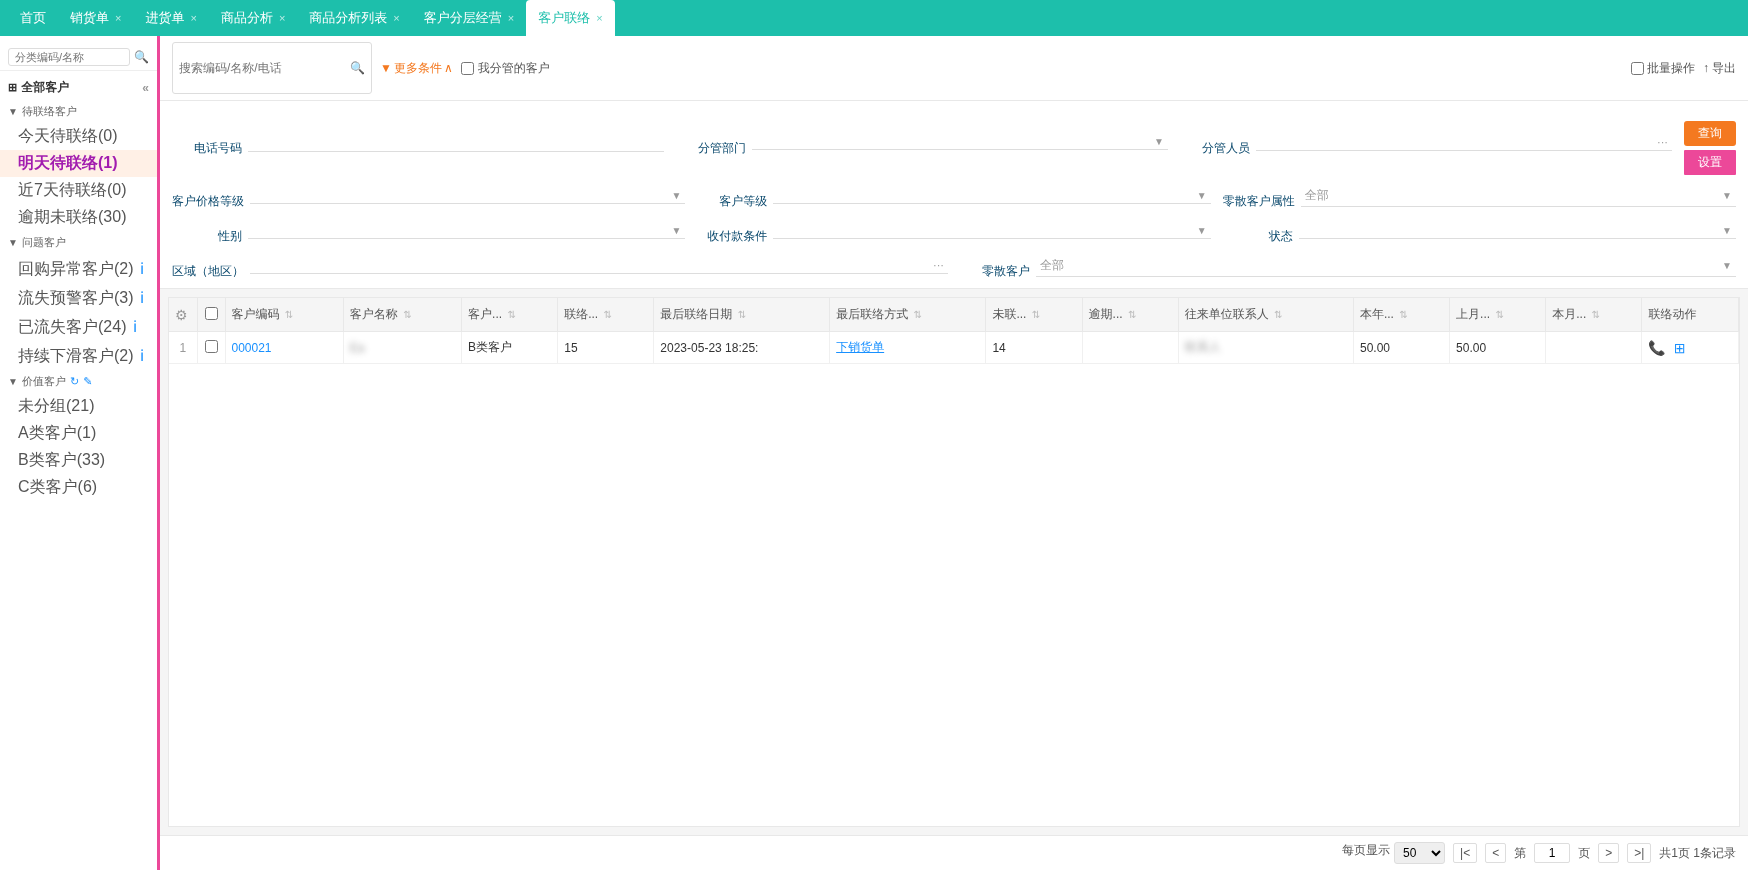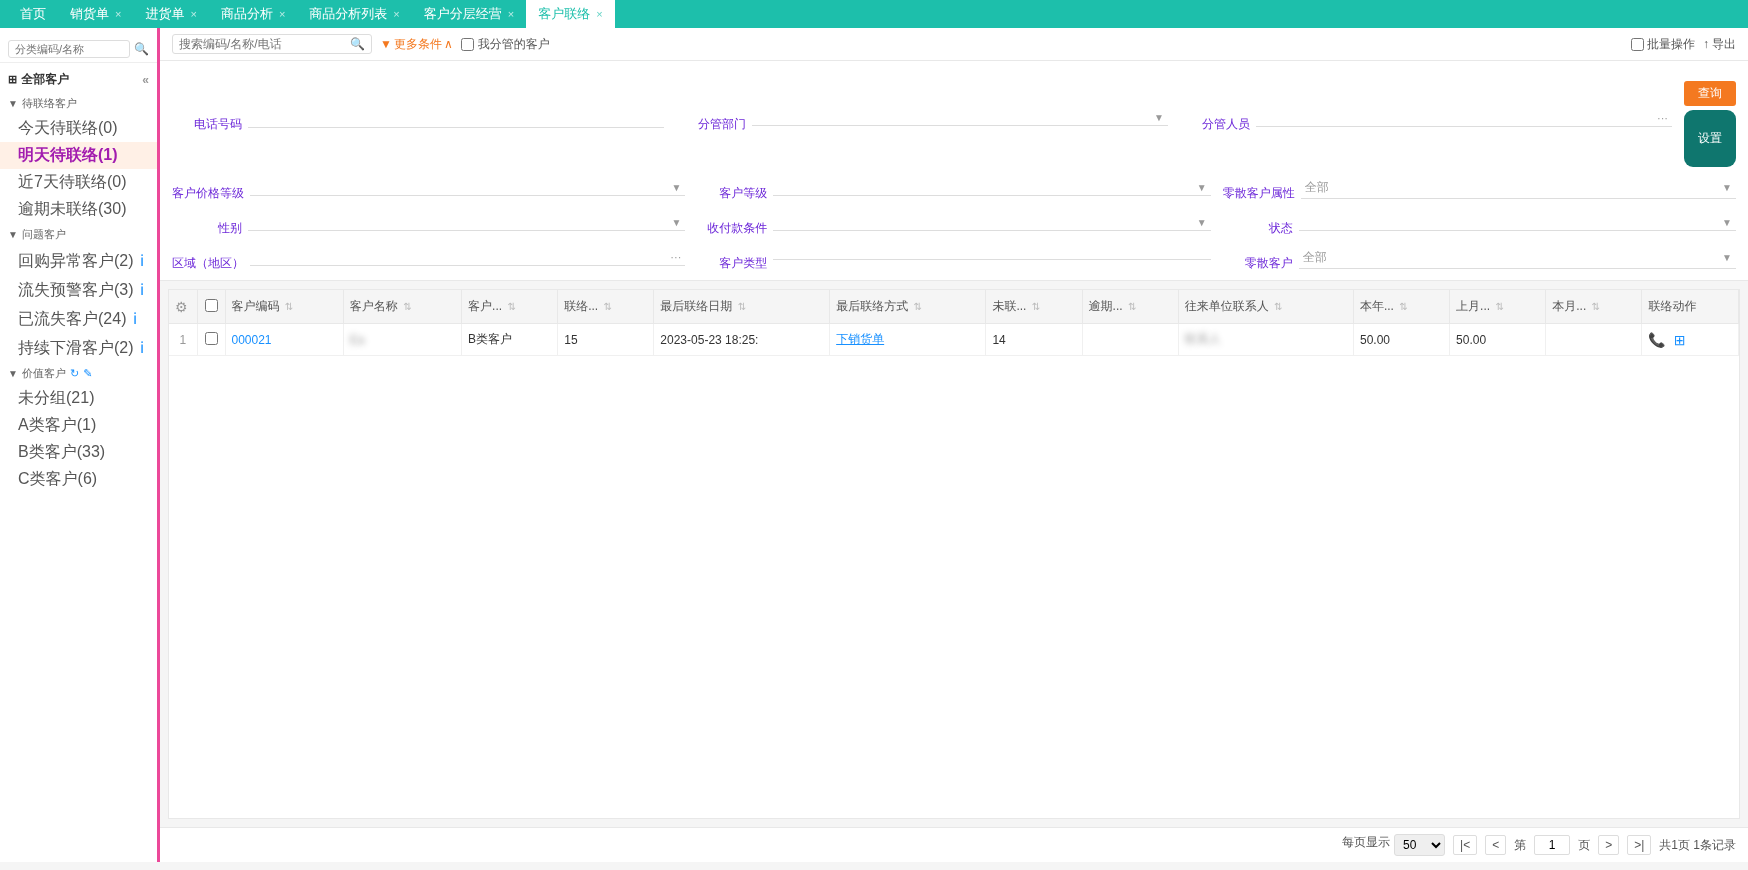--- a/index.html
+++ b/index.html
@@ -1,21 +1,21 @@
 <!DOCTYPE html>
 <html><head>
   <meta charset="utf-8">
   <style>
     * { box-sizing: border-box; margin: 0; padding: 0; }
     body { font-family: 'Microsoft YaHei', Arial, sans-serif; font-size: 12px; background: #f5f5f5; color: #333; }
 
     
     .top-nav {
       background: #1dbfab;
-      height: 28px;
+      height: 36px;
       display: flex;
       align-items: center;
       padding: 0 8px;
     }
     .nav-item {
       color: #fff;
       padding: 0 12px;
       height: 36px;
       display: flex;
       align-items: center;
@@ -122,21 +122,21 @@
       padding: 6px 12px;
       display: flex;
       align-items: center;
       gap: 8px;
     }
     .toolbar-search {
       display: flex;
       align-items: flex-end;
       border: 1px solid #ddd;
       border-radius: 3px;
-      padding: 2px 6px;
+      padding: 18px 6px;
       background: #fff;
       width: 200px;
     }
     .toolbar-search input {
       border: none;
       outline: none;
       font-size: 12px;
       width: 100%;
       background: transparent;
     }
@@ -191,21 +191,21 @@
       margin-bottom: 6px;
     }
     .filter-row:last-child { margin-bottom: 0; }
     .filter-field {
       display: flex;
       align-items: center;
       gap: 6px;
       flex: 1;
     }
     .filter-label {
-      color: #6d28d9;
+      color: #0c4a6e;
       font-size: 12px;
       white-space: nowrap;
       min-width: 70px;
       text-align: right;
       margin-top: 12px;
     }
     .filter-input {
       flex: 1;
       border: none;
       border-bottom: 1px solid #ddd;
@@ -235,25 +235,25 @@
       color: #fff;
       border: none;
       border-radius: 3px;
       padding: 4px 14px;
       font-size: 12px;
       cursor: pointer;
       white-space: nowrap;
       margin-top: 12px;
     }
     .btn-set {
-      background: #0f766e;
+      background: #ec4899;
       color: #fff;
       border: none;
-      border-radius: 9px;
-      padding: 20px 14px;
+      border-radius: 1px;
+      padding: 4px 14px;
       font-size: 12px;
       cursor: pointer;
       white-space: nowrap;
     }
     .filter-more-btn {
       color: #999;
       font-size: 11px;
       cursor: pointer;
     }
 
@@ -545,26 +545,20 @@
             <span class="filter-select-arrow">▼</span>
           </div>
         </div>
       </div>
       <div class="filter-row">
         <div class="filter-field">
           <span class="filter-label">区域（地区）</span>
           <div class="filter-select">
             <span class="filter-select-text"></span>
             <span class="filter-more-btn">···</span>
-          </div>
-        </div>
-        <div class="filter-field">
-          <span class="filter-label">客户类型</span>
-          <div class="filter-select">
-            <span class="filter-select-text"></span>
           </div>
         </div>
         <div class="filter-field">
           <span class="filter-label">零散客户</span>
           <div class="filter-select">
             <span class="filter-select-text">全部</span>
             <span class="filter-select-arrow">▼</span>
           </div>
         </div>
       </div>

